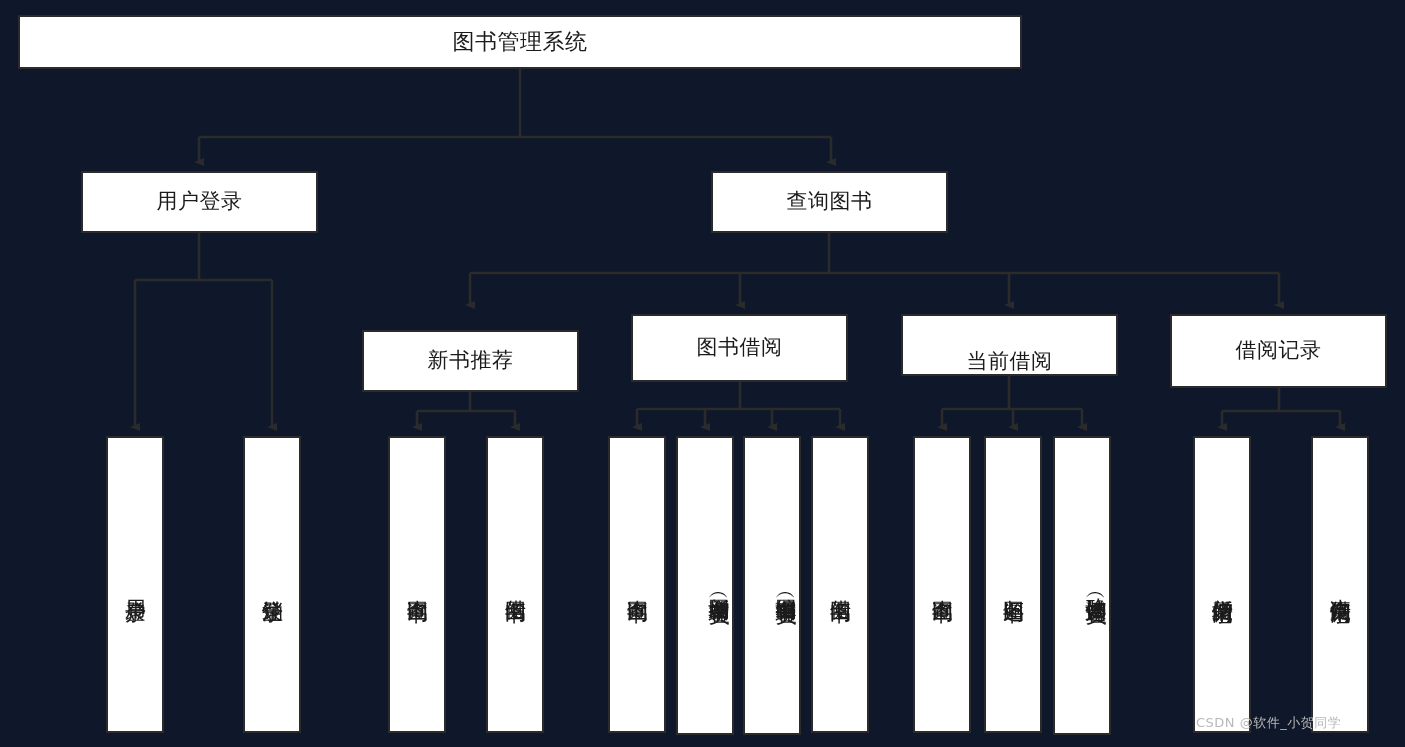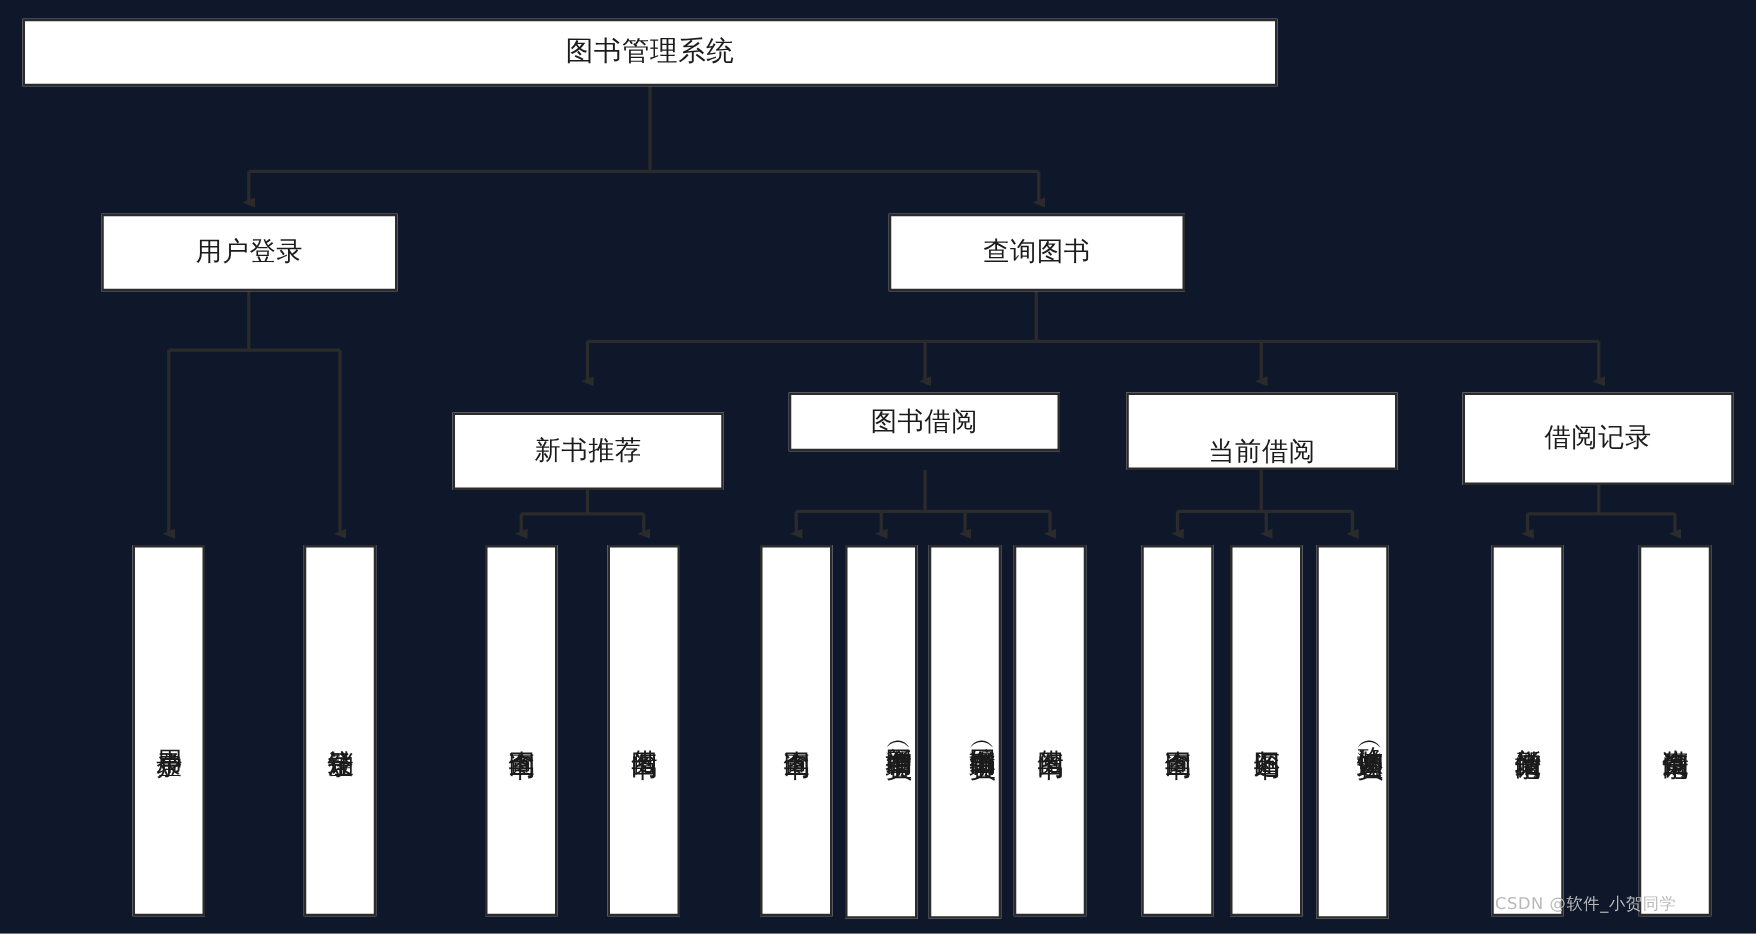--- a/index.html
+++ b/index.html
@@ -126,21 +126,21 @@
   <div class="node node-h" style="left:81px; top:171px; width:237px; height:62px;">
     <span>用户登录</span>
   </div>
   <div class="node node-h" style="left:711px; top:171px; width:237px; height:62px;">
     <span>查询图书</span>
   </div>
 
   <div class="node node-h" style="left:362px; top:330px; width:217px; height:62px;">
     <span>新书推荐</span>
   </div>
-  <div class="node node-h" style="left:631px; top:314px; width:217px; height:47px;">
+  <div class="node node-h" style="left:631px; top:314px; width:217px; height:68px;">
     <span>图书借阅</span>
   </div>
   <div class="node node-h" style="left:901px; top:314px; width:217px; height:62px;align-items:flex-end;">
     <span>当前借阅</span>
   </div>
   <div class="node node-h" style="left:1170px; top:314px; width:217px; height:74px;">
     <span>借阅记录</span>
   </div>
 
   <div class="node node-v" style="left:106px; top:436px; width:58px; height:297px;">

